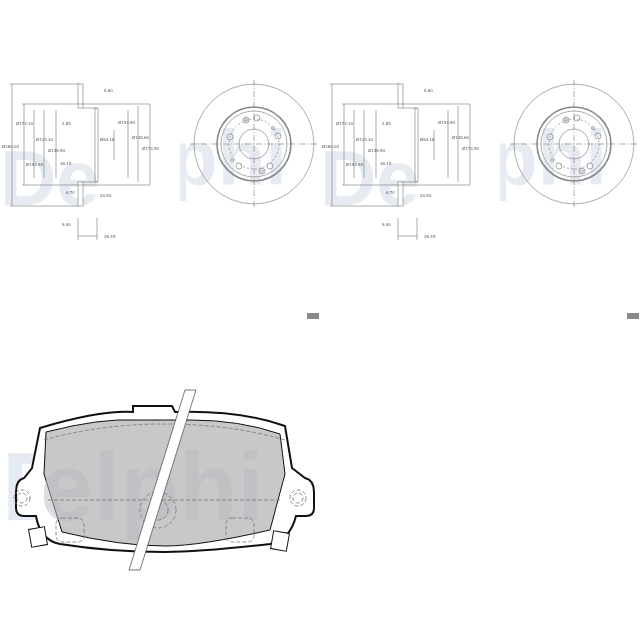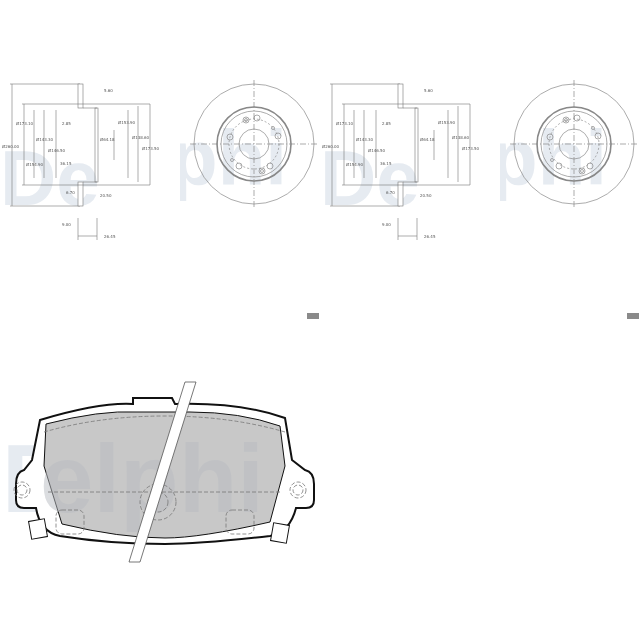--- a/index.html
+++ b/index.html
@@ -154,21 +154,21 @@
       <circle cx="90" cy="96" r="3"></circle>
       <circle cx="93" cy="58" r="1.5"></circle>
       <circle cx="52" cy="90" r="1.5"></circle>
     </g>
   </svg>
 </div>
 
 <div class="marker" style="left:307px;top:313px;"></div>
 <div class="marker" style="left:627px;top:313px;"></div>
 
-<div class="panel" style="left:0;top:372px;width:330px;height:200px;text-decoration:underline;">
+<div class="panel" style="left:0;top:380px;width:330px;height:200px;text-decoration:underline;">
   <svg width="330" height="200" viewBox="0 0 330 200">
     <text x="2" y="140" font-size="96" font-weight="bold" fill="#e6ebf1" font-family="Liberation Sans, sans-serif">Delphi</text>
 
     <path d="M40 48 Q100 30 133 32 L133 26 L172 26 L175 32 Q240 30 285 46 L292 88 L305 98 Q314 100 314 112 L314 128 Q314 136 306 136 L296 136 Q290 160 270 164 Q200 172 165 172 Q110 172 60 164 Q40 160 36 136 L24 136 Q16 136 16 128 L16 112 Q16 100 24 98 L32 88 Z" fill="#fff" stroke="#111" stroke-width="2"></path>
 
     <path d="M46 52 Q100 38 137 40 L190 40 Q240 40 280 54 L285 94 L270 150 Q200 166 165 166 Q120 166 62 152 L44 94 Z" fill="#c8c8c8" stroke="#111" stroke-width="1"></path>
     <text x="40" y="140" font-size="96" font-weight="bold" fill="#b9bcc2" font-family="Liberation Sans, sans-serif" opacity="0.5">elphi</text>
     <g fill="none" stroke="#777" stroke-width="0.8" stroke-dasharray="4 2">
       <path d="M44 60 Q100 44 165 44 Q230 44 285 60"></path>
       <path d="M48 120 L282 120"></path>

